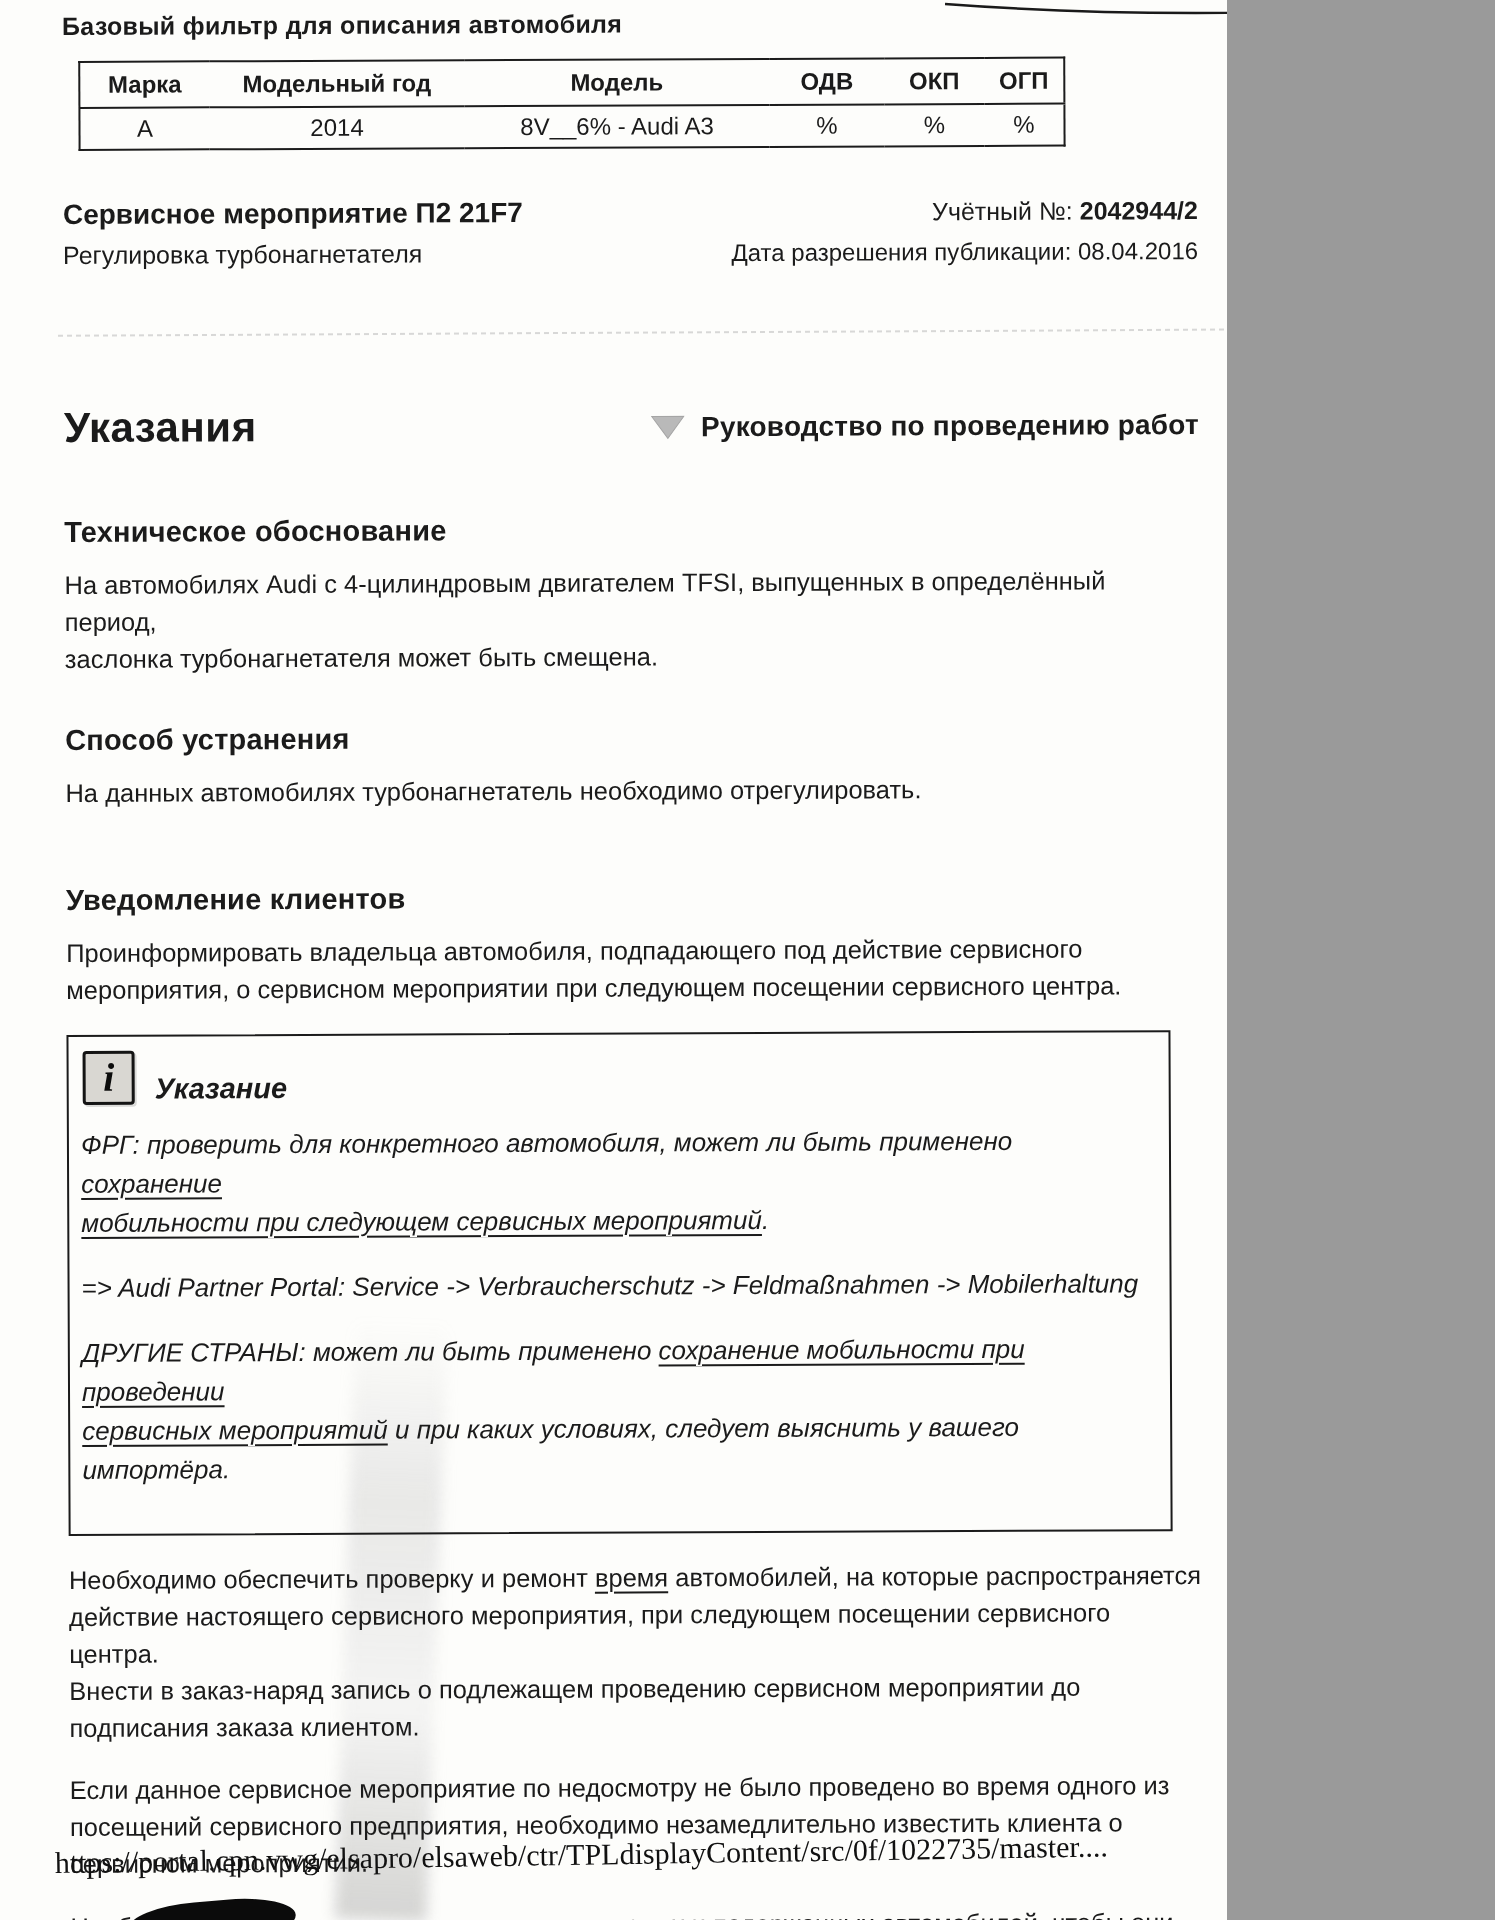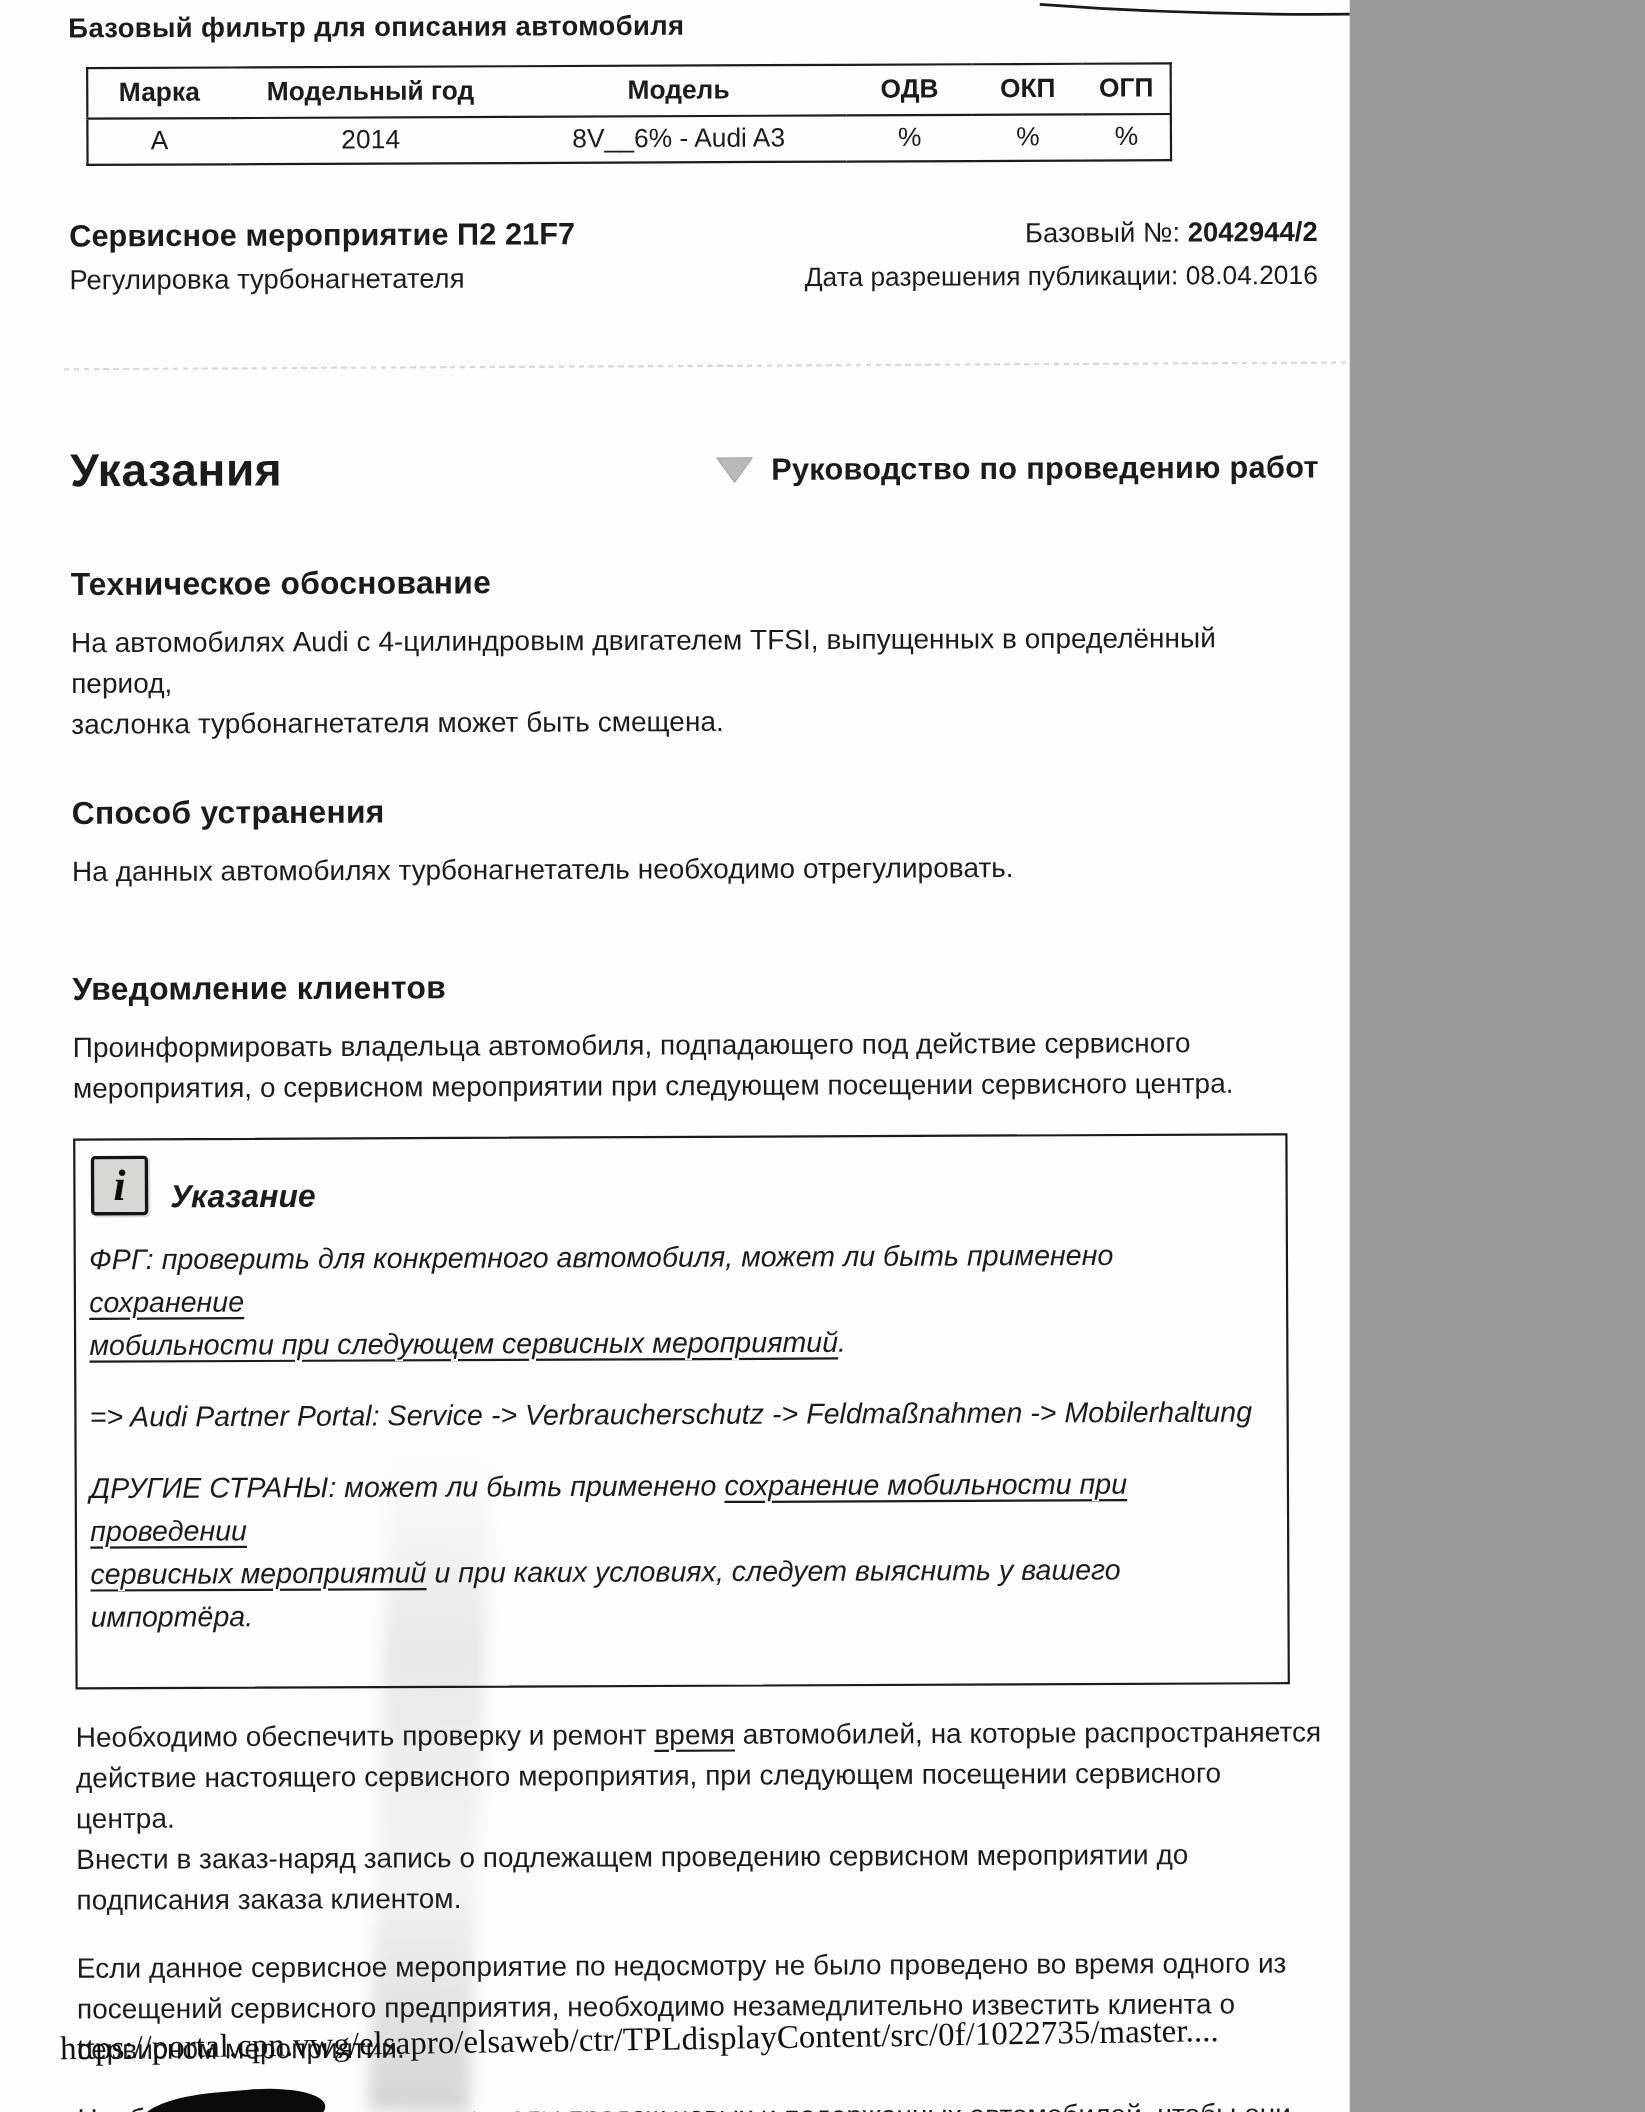--- a/index.html
+++ b/index.html
@@ -130,21 +130,21 @@
           <td>%</td>
           <td>%</td>
         </tr>
       </tbody>
     </table>
 
     <div class="campaign">
       <div class="c-row">
         <div class="c-title">Сервисное мероприятие П2 21F7</div>
         <div class="c-record">
-          <span>Базовый №:</span>
+          <span>Учётный №:</span>
           <b>2042944/2</b>
         </div>
       </div>
       <div class="c-row second">
         <div class="c-sub">Регулировка турбонагнетателя</div>
         <div class="c-pub">Дата разрешения публикации: 08.04.2016</div>
       </div>
     </div>
 
     <div class="h1-row">

